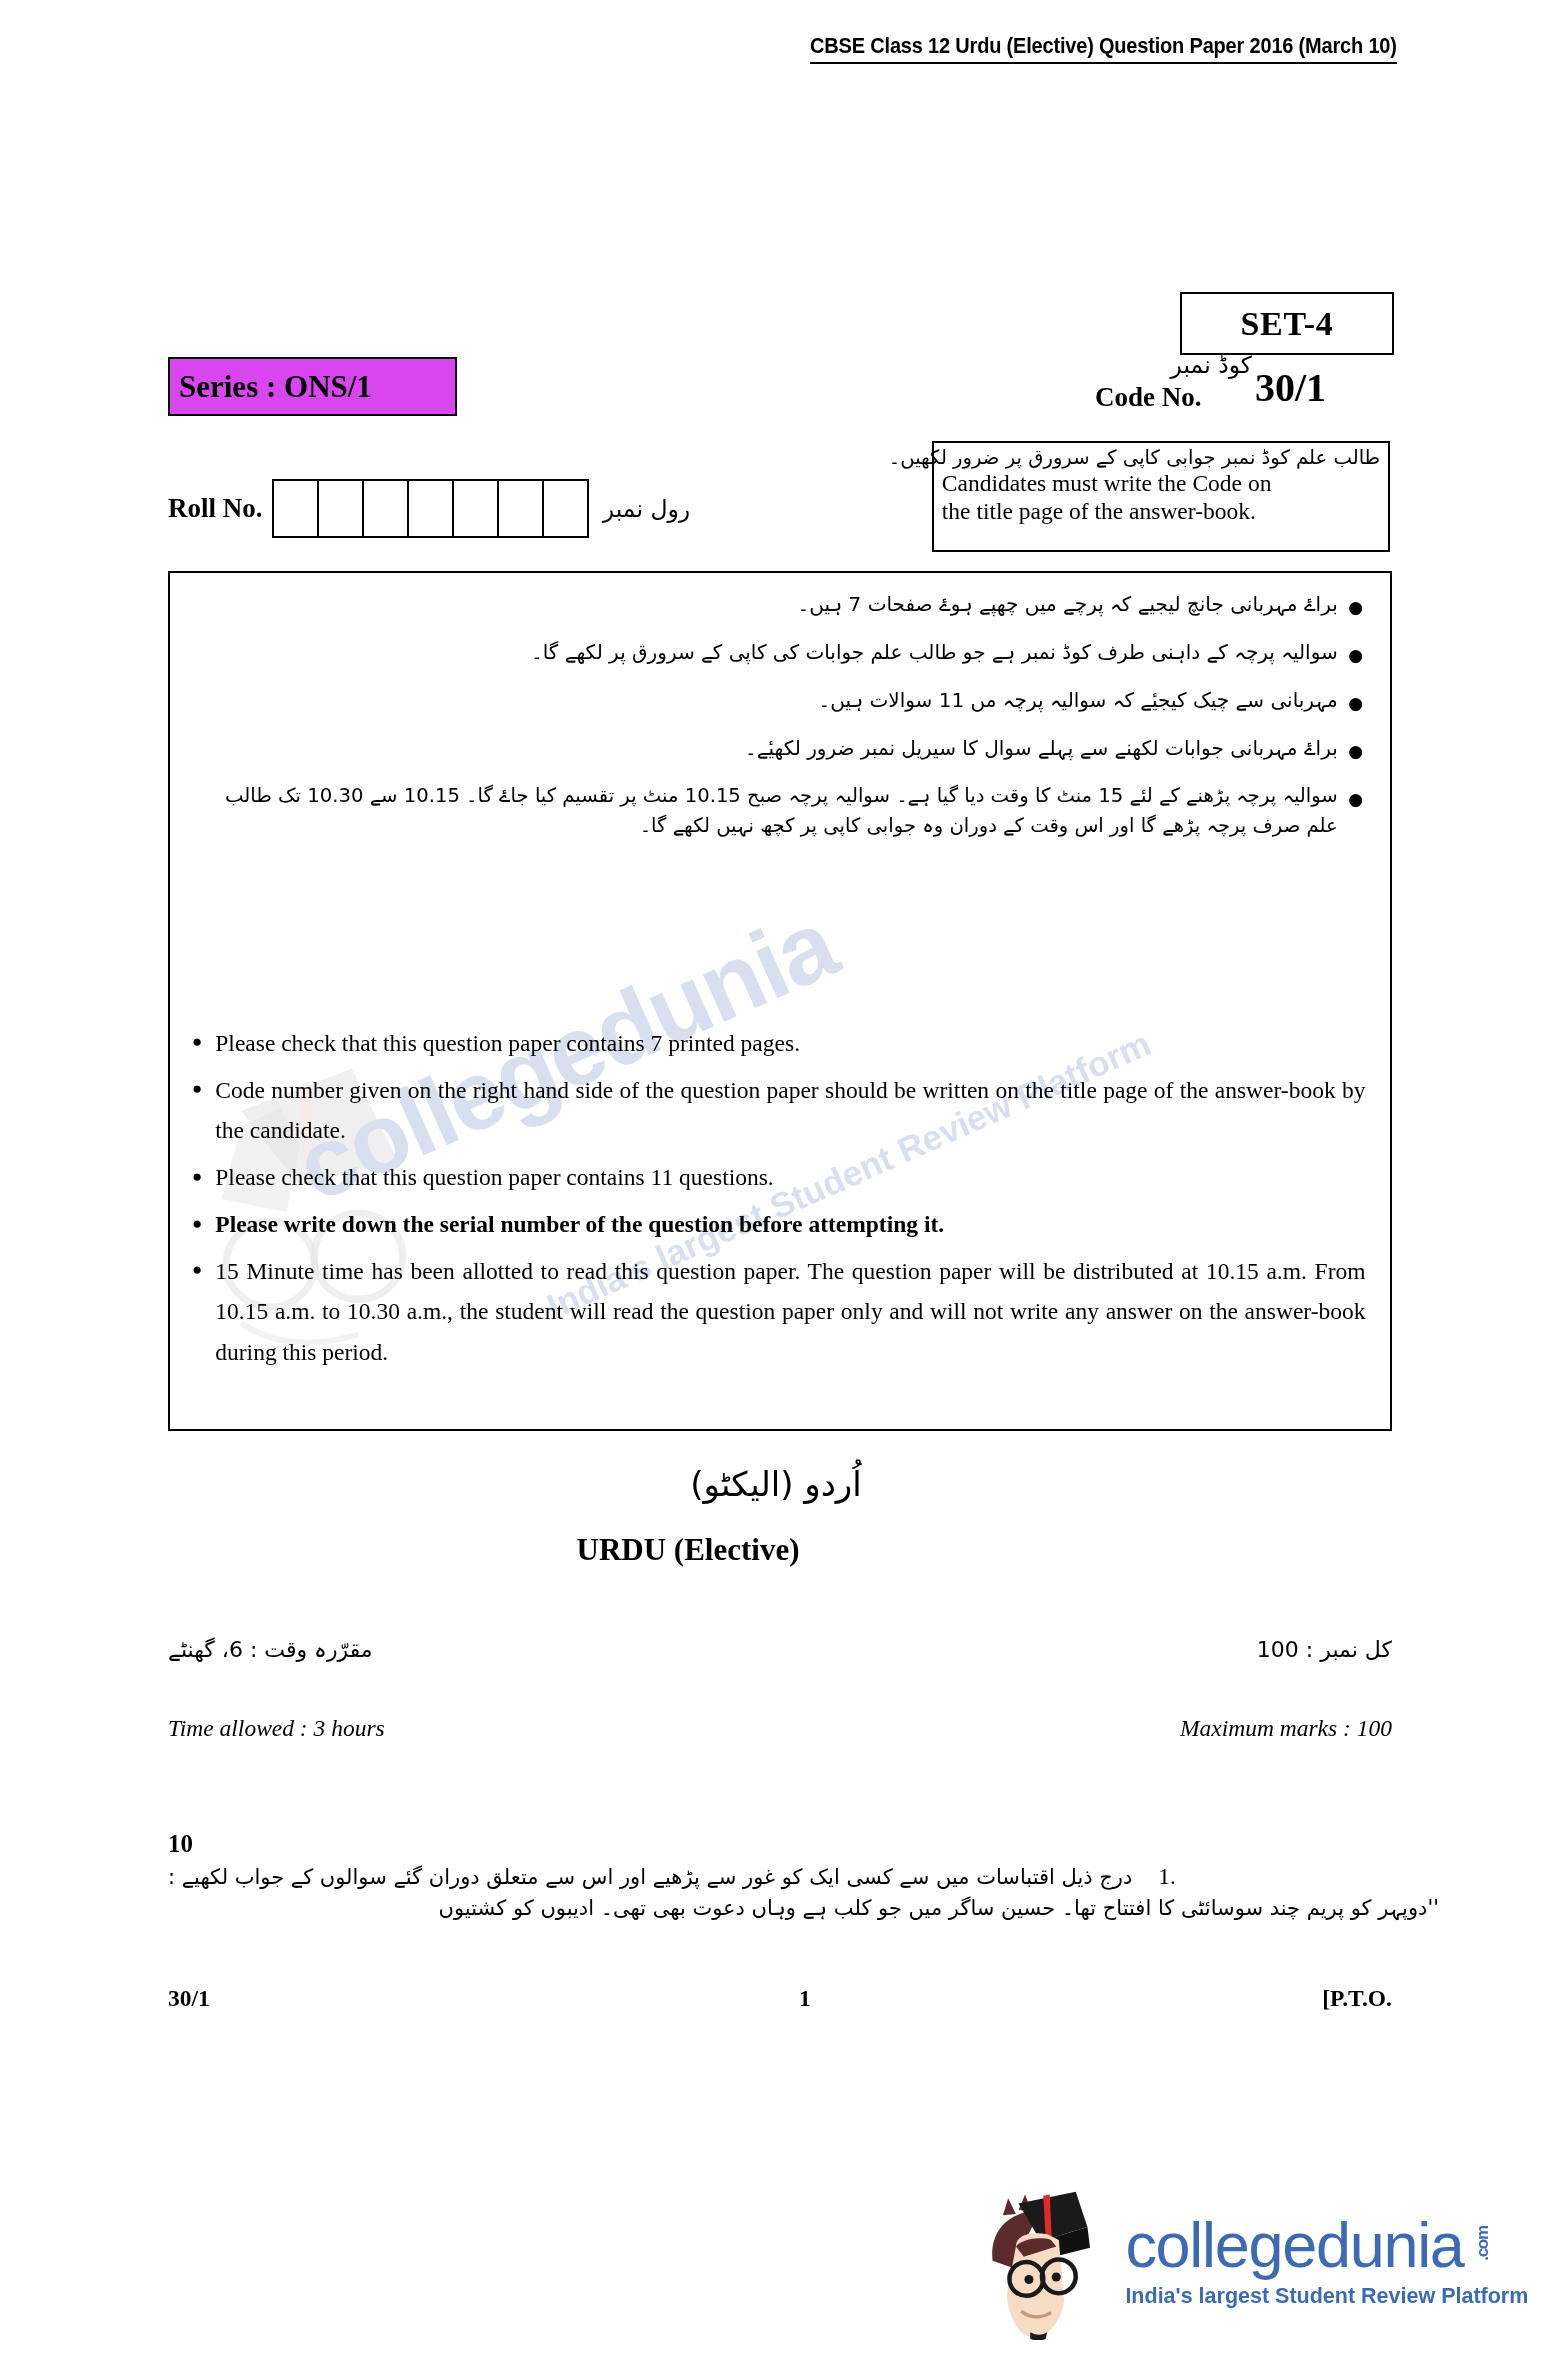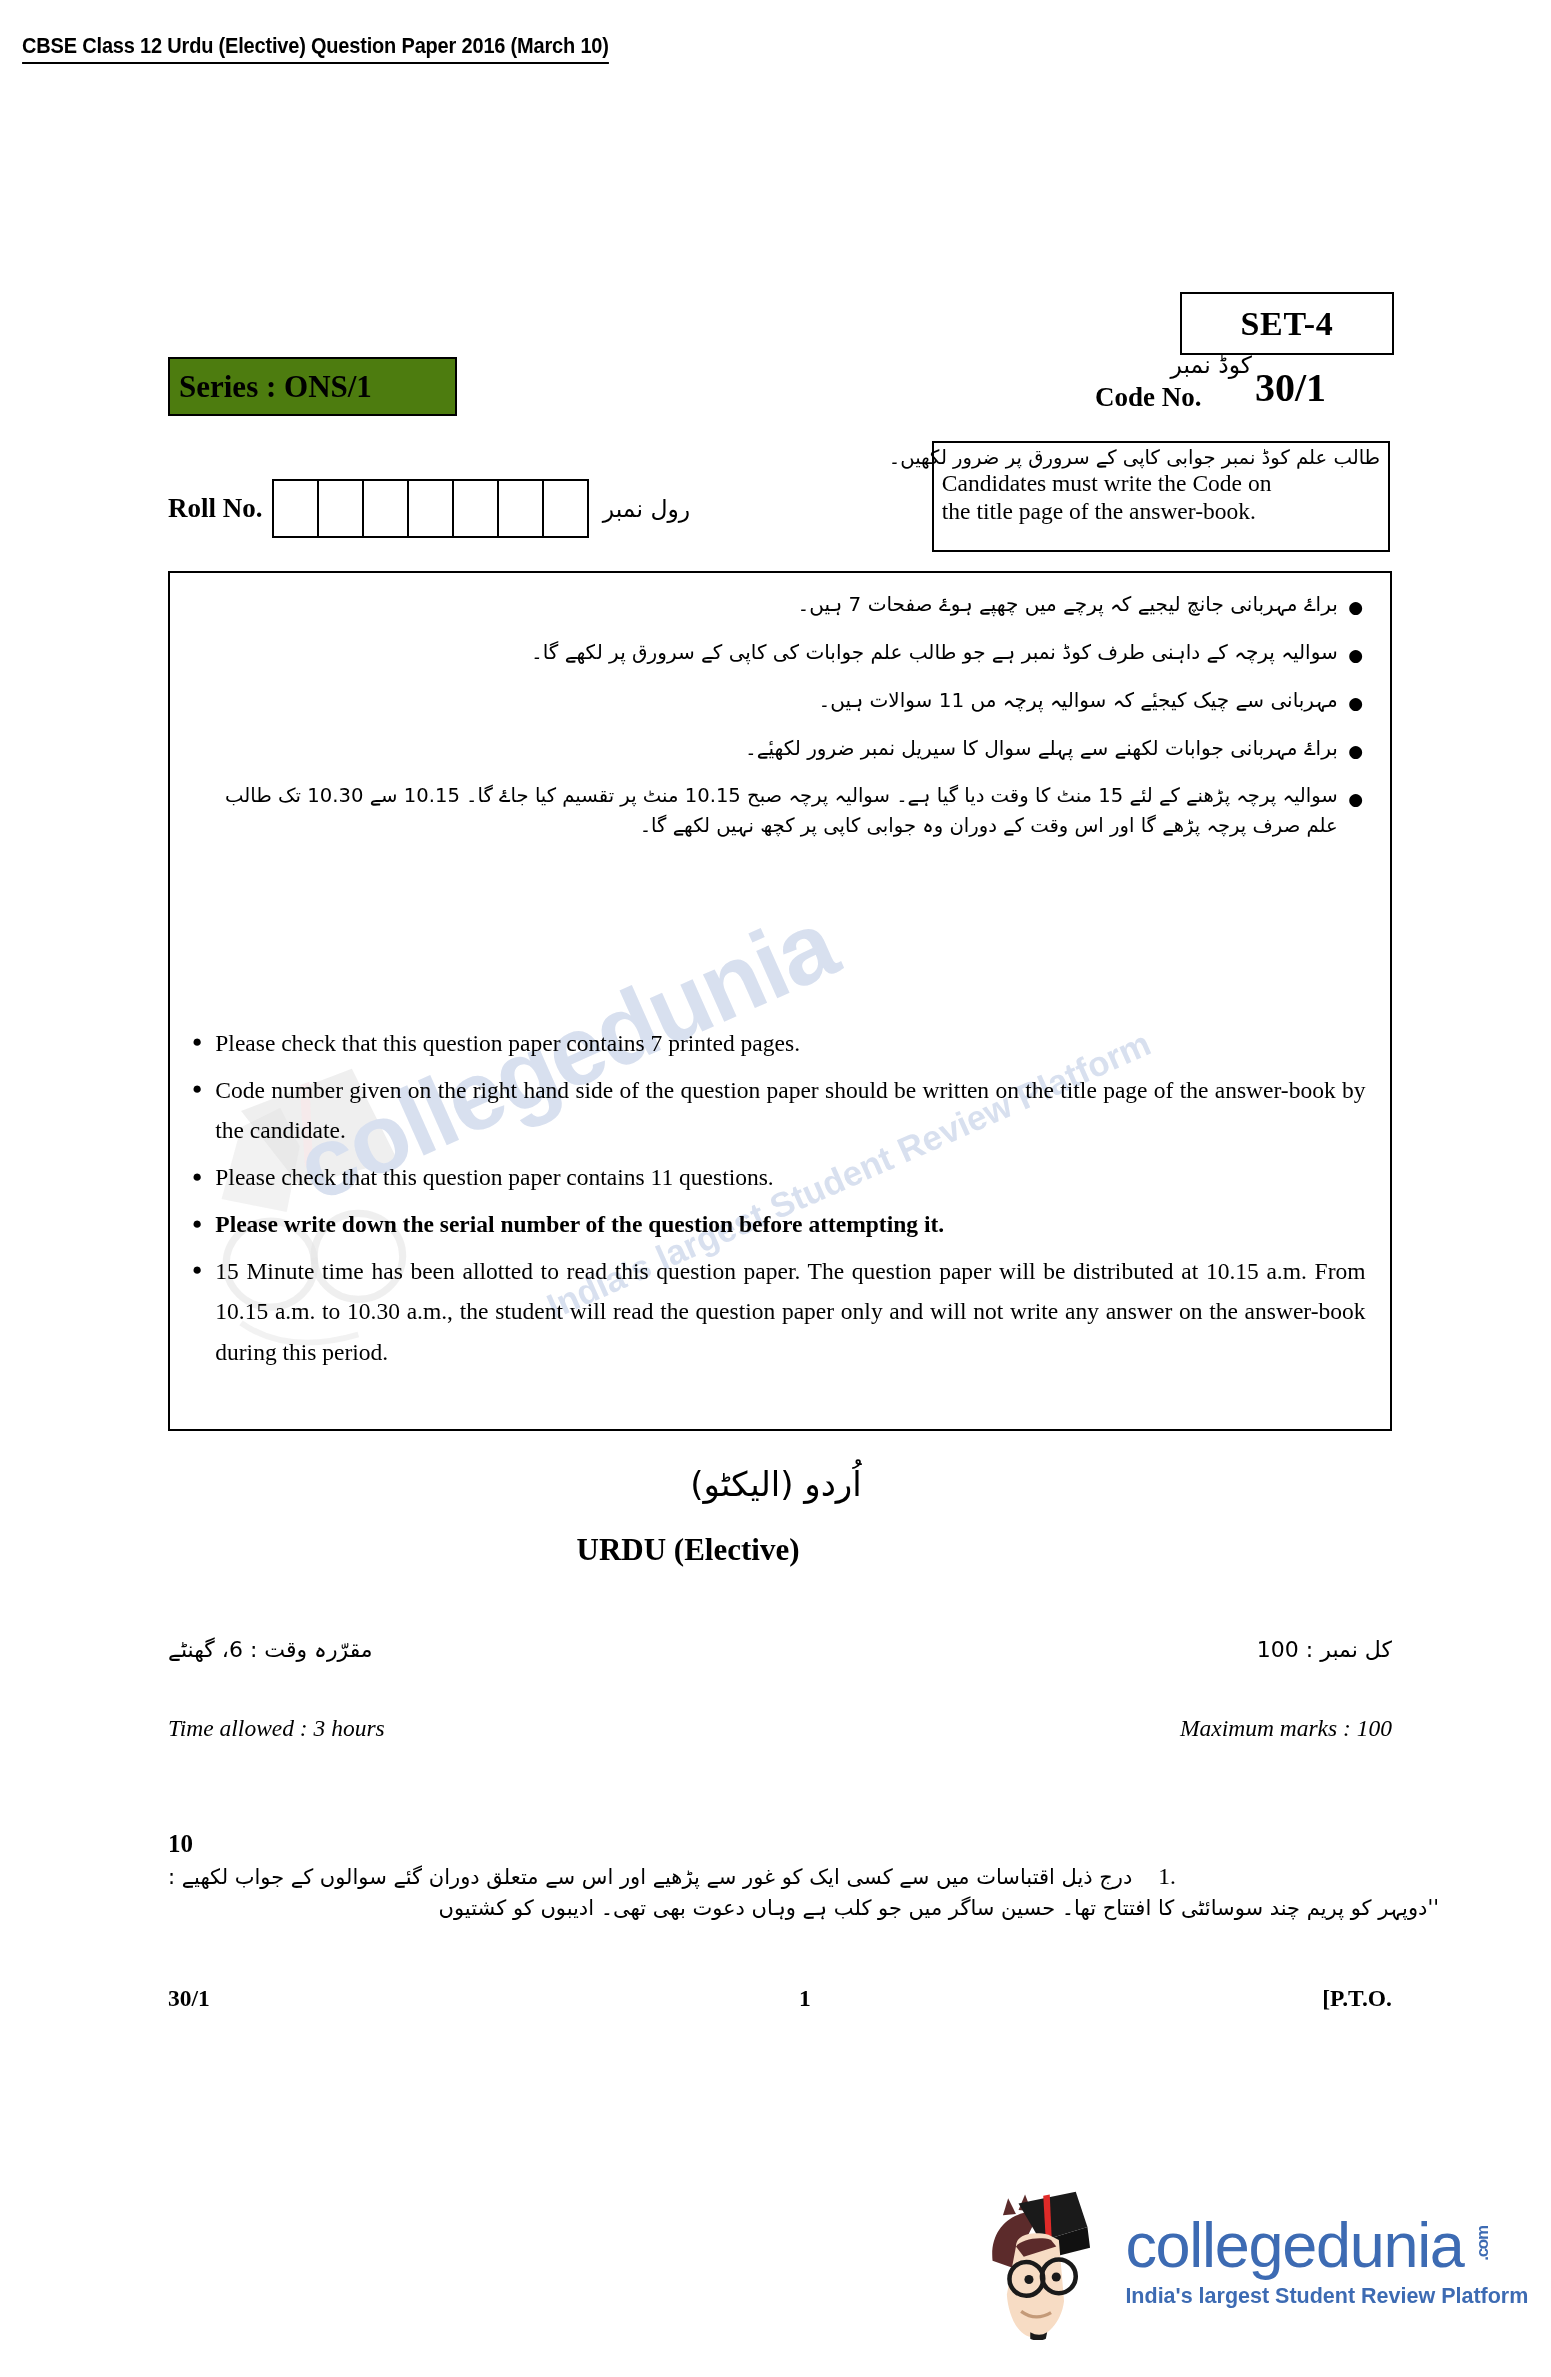--- a/index.html
+++ b/index.html
@@ -15,21 +15,21 @@
     color: #000000;
     overflow: hidden;
   }
 
   
   .page-header {
     position: absolute;
     top: 34px;
     left: 0;
     width: 1419px;
-    text-align: left;
+    text-align: right;
   }
   .page-header-title {
     display: inline-block;
     font-family: "Liberation Sans", sans-serif;
     font-weight: bold;
     font-size: 21.5px;
     letter-spacing: -0.2px;
     border-bottom: 2px solid #000;
     padding-bottom: 3.3px;
     transform: scaleX(0.93);
@@ -93,21 +93,21 @@
   
   .series-box {
     position: absolute;
     left: 168px;
     top: 357px;
     width: 285px;
     height: 55px;
     border: 2.6px solid #000;
     display: flex;
     align-items: center;
-    background: #4d7c0f;
+    background: #d946ef;
   }
   .series-label {
     font-weight: bold;
     font-size: 31px;
     padding-left: 9px;
     white-space: nowrap;
   }
 
   
   .rollno-wrap {

